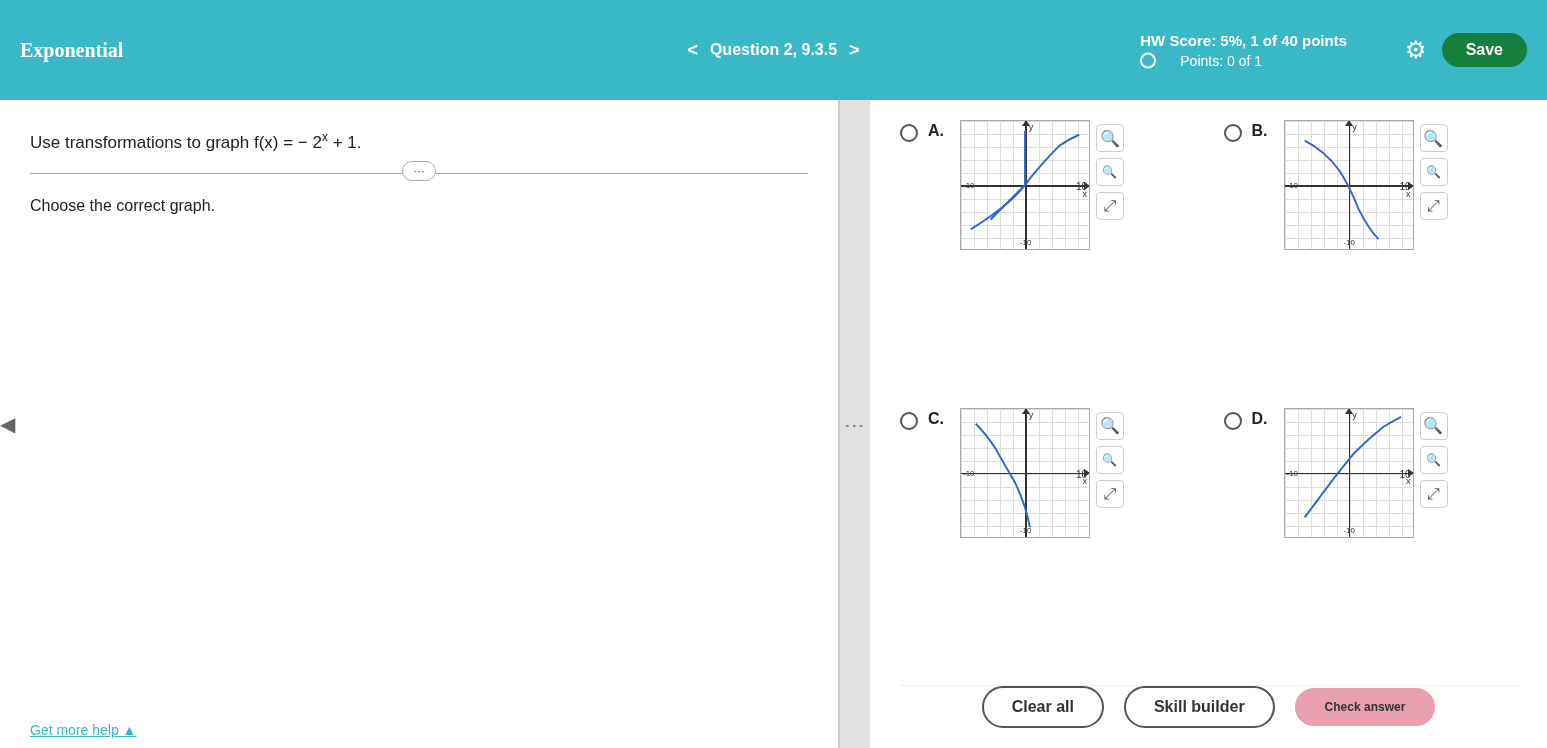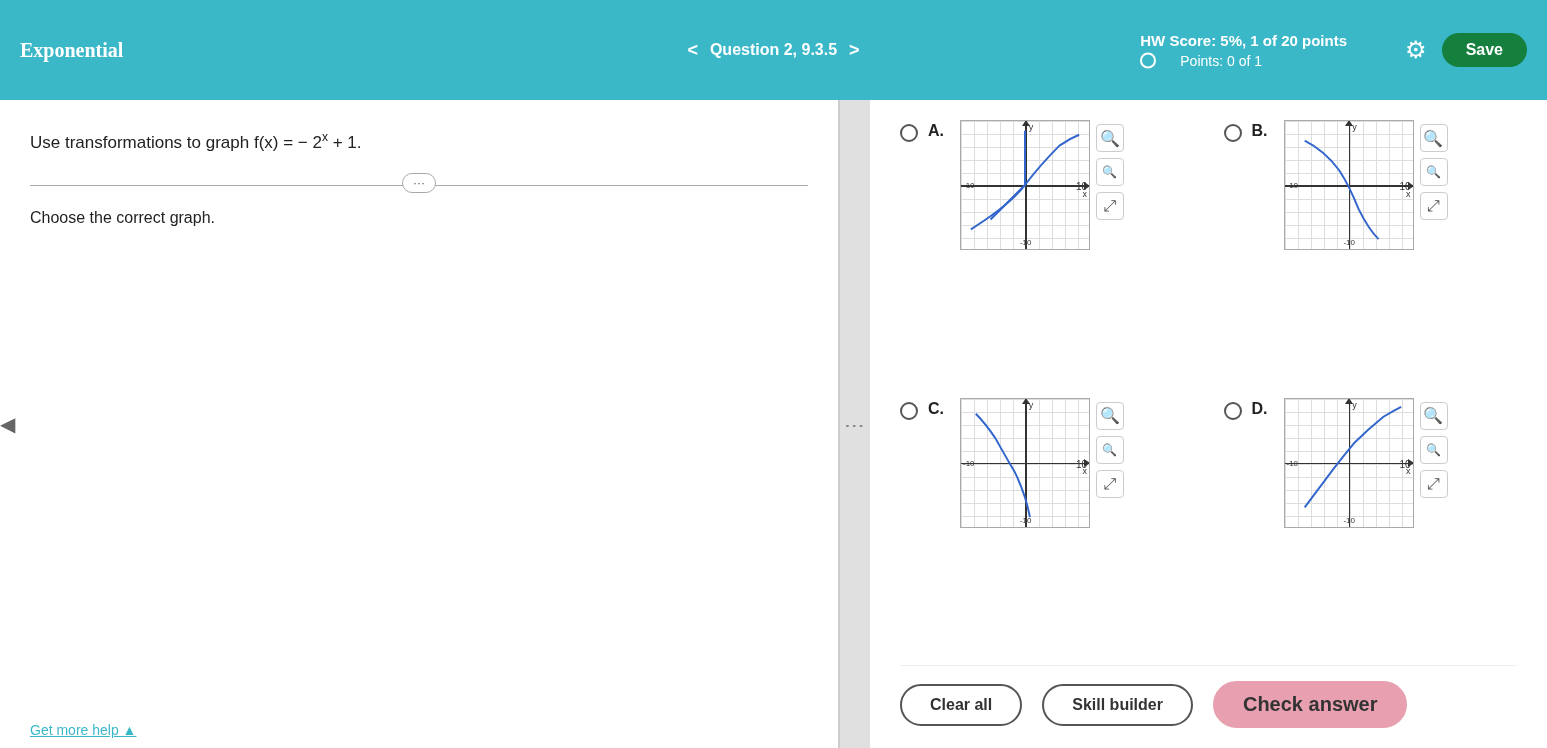--- a/index.html
+++ b/index.html
@@ -110,21 +110,21 @@
       left: 0;
       top: 50%;
       transform: translateY(-50%);
       font-size: 20px;
       color: #666;
       cursor: pointer;
     }
     .question-text {
       font-size: 17px;
       color: #222;
-      margin-bottom: 32px;
+      margin-bottom: 20px;
     }
     .question-text sup {
       font-size: 12px;
     }
     .divider-line {
       height: 1px;
       background: #aaa;
       margin: 10px 0 20px 0;
       position: relative;
     }
@@ -314,41 +314,41 @@
       font-size: 16px;
       cursor: pointer;
       color: #555;
       background: white;
     }
 
     
     .bottom-actions {
       display: flex;
       align-items: center;
+      justify-content: center;
       gap: 20px;
-      padding-top: 15px;
       border-top: 1px solid #eee;
       margin-top: 10px;
     }
     .action-btn {
       border: 2px solid #555;
       border-radius: 25px;
       padding: 10px 28px;
       font-size: 16px;
       font-weight: bold;
       cursor: pointer;
       background: white;
       color: #333;
     }
     .check-btn {
       background: #e8a0b0;
       border: 2px solid #e8a0b0;
       border-radius: 25px;
       padding: 10px 28px;
-      font-size: 20px;
+      font-size: 12px;
       font-weight: bold;
       cursor: pointer;
       color: #333;
     }
 
     
     .panel-divider {
       width: 30px;
       background: #e0e0e0;
       display: flex;
@@ -368,21 +368,21 @@
 <body>
 
 <div class="header">
   <div class="header-title">Exponential</div>
   <div class="header-nav">
     <span class="header-nav-arrow">&lt;</span>
     <span class="header-question">Question 2, 9.3.5</span>
     <span class="header-nav-arrow">&gt;</span>
   </div>
   <div class="header-score">
-    <div class="hw-score">HW Score: 5%, 1 of 20 points</div>
+    <div class="hw-score">HW Score: 5%, 1 of 40 points</div>
     <div class="points">
       <span class="circle-icon"></span>
       <span>Points: 0 of 1</span>
     </div>
   </div>
   <div class="header-right">
     <span class="gear-icon">⚙</span>
     <button class="save-btn">Save</button>
   </div>
 </div>

